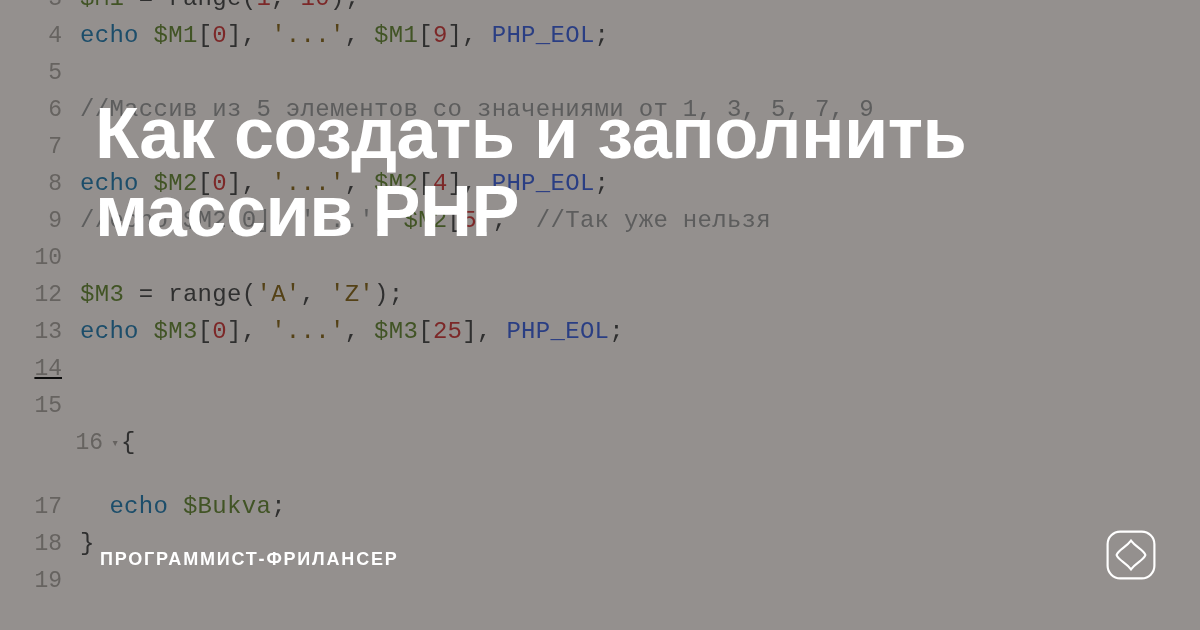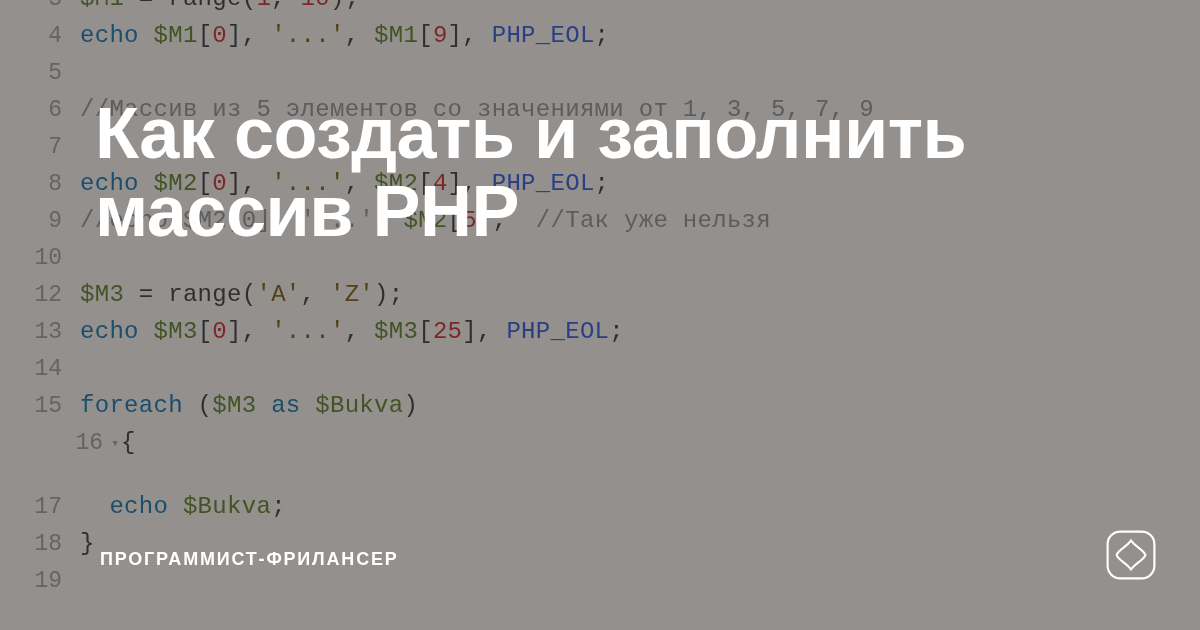--- a/index.html
+++ b/index.html
@@ -99,22 +99,22 @@
     <div class="code-line" style="transform: translateY(-20px);"><div class="gutter">3</div><div class="code"><span class="var">$M1</span><span class="op"> = </span><span class="fn">range</span><span class="op">(</span><span class="num">1</span><span class="op">, </span><span class="num">10</span><span class="op">);</span></div></div>
     <div class="code-line" style="transform: translateY(-20px);"><div class="gutter">4</div><div class="code"><span class="kw">echo </span><span class="var">$M1</span><span class="op">[</span><span class="num">0</span><span class="op">], </span><span class="str">'...'</span><span class="op">, </span><span class="var">$M1</span><span class="op">[</span><span class="num">9</span><span class="op">], </span><span class="cnst">PHP_EOL</span><span class="op">;</span></div></div>
     <div class="code-line" style="transform: translateY(-20px);"><div class="gutter">5</div><div class="code"></div></div>
     <div class="code-line" style="transform: translateY(-20px);"><div class="gutter">6</div><div class="code"><span class="com">//Массив из 5 элементов со значениями от 1, 3, 5, 7, 9</span></div></div>
     <div class="code-line" style="transform: translateY(-20px);"><div class="gutter">7</div></div>
     <div class="code-line" style="transform: translateY(-20px);"><div class="gutter">8</div><div class="code"><span class="kw">echo </span><span class="var">$M2</span><span class="op">[</span><span class="num">0</span><span class="op">], </span><span class="str">'...'</span><span class="op">, </span><span class="var">$M2</span><span class="op">[</span><span class="num">4</span><span class="op">], </span><span class="cnst">PHP_EOL</span><span class="op">;</span></div></div>
     <div class="code-line" style="transform: translateY(-20px);"><div class="gutter">9</div><div class="code"><span class="com">//echo $M2[0], '...', </span><span class="var">$M2</span><span class="op">[</span><span class="num">5</span><span class="op">];  </span><span class="com">//Так уже нельзя</span></div></div>
     <div class="code-line" style="transform: translateY(-20px);"><div class="gutter">10</div><div class="code"></div></div>
     <div class="code-line" style="transform: translateY(-20px);"><div class="gutter">12</div><div class="code"><span class="var">$M3</span><span class="op"> = </span><span class="fn">range</span><span class="op">(</span><span class="str">'A'</span><span class="op">, </span><span class="str">'Z'</span><span class="op">);</span></div></div>
     <div class="code-line" style="transform: translateY(-20px);"><div class="gutter">13</div><div class="code"><span class="kw">echo </span><span class="var">$M3</span><span class="op">[</span><span class="num">0</span><span class="op">], </span><span class="str">'...'</span><span class="op">, </span><span class="var">$M3</span><span class="op">[</span><span class="num">25</span><span class="op">], </span><span class="cnst">PHP_EOL</span><span class="op">;</span></div></div>
-    <div class="code-line" style="transform: translateY(-20px);"><div class="gutter">14</div><div class="code"></div></div>
-    <div class="code-line" style="transform: translateY(-20px);"><div class="gutter">15</div><div class="code"><span class="kw">foreach</span><span class="op"> (</span><span class="var">$M3</span><span class="op"> </span><span class="kw">as</span><span class="op"> </span><span class="var">$Bukva</span><span class="op">)</span></div></div>
+    <div class="code-line" style="transform: translateY(-20px); text-decoration: underline;"><div class="gutter">14</div><div class="code"></div></div>
+    <div class="code-line" style="transform: translateY(-20px); gap: 45px;"><div class="gutter">15</div></div>
     <div class="code-line" style="transform: translateY(-20px); padding-left: 41px;"><div class="gutter fold">16</div><div class="code"><span class="op">{</span></div></div>
     <div class="code-line" style="transform: translateY(-20px); margin-top: 27px;"><div class="gutter">17</div><div class="code"><span class="op">  </span><span class="kw">echo </span><span class="var">$Bukva</span><span class="op">;</span></div></div>
     <div class="code-line" style="transform: translateY(-20px);"><div class="gutter">18</div><div class="code"><span class="op">}</span></div></div>
     <div class="code-line" style="transform: translateY(-20px);"><div class="gutter">19</div><div class="code"></div></div>
   </div>
 
 <div class="dim"></div>
 
 <div class="headline">Как создать и заполнить массив PHP</div>
 <div class="subline">ПРОГРАММИСТ-ФРИЛАНСЕР</div>

